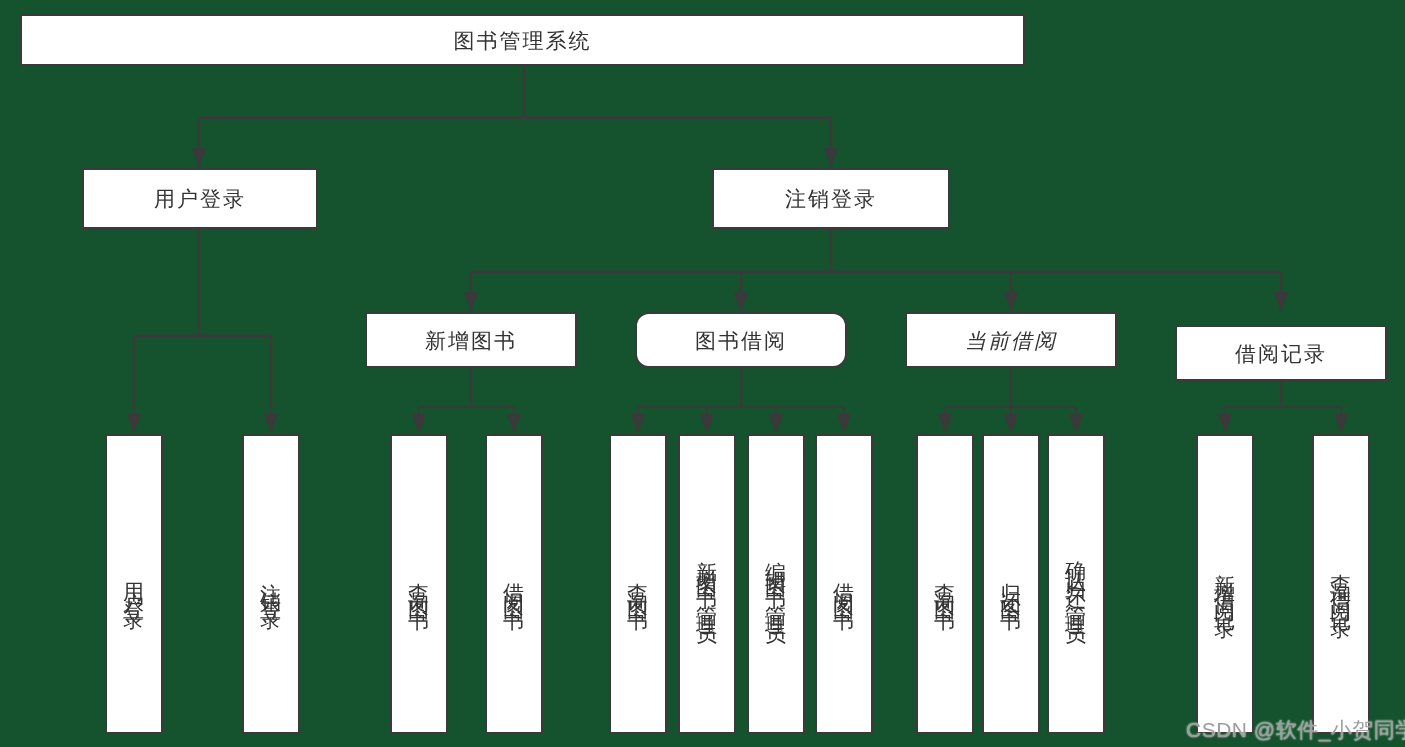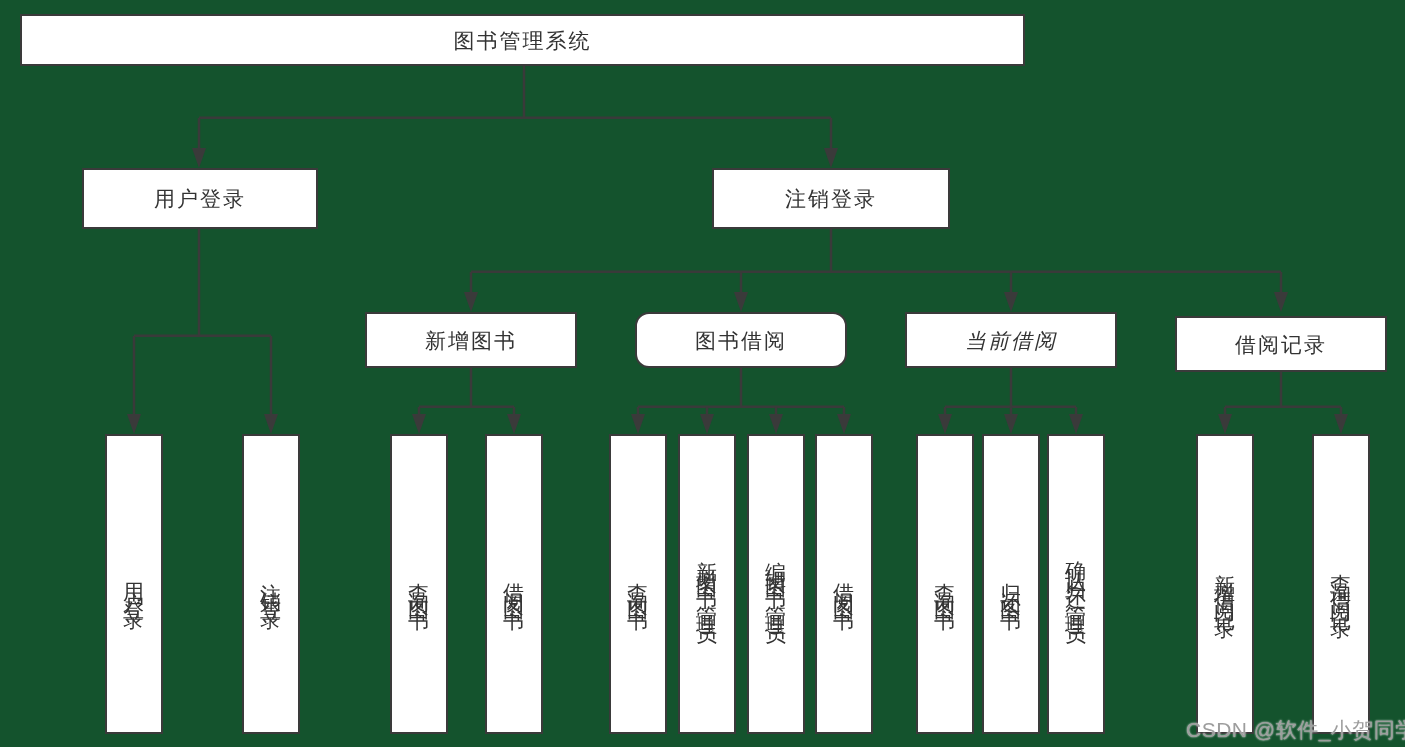--- a/index.html
+++ b/index.html
@@ -126,21 +126,21 @@
   </svg>
 
   <div class="node" style="left:20px; top:14px; width:1005px; height:52px;">图书管理系统</div>
 
   <div class="node" style="left:82px; top:168px; width:236px; height:61px;">用户登录</div>
   <div class="node" style="left:712px; top:168px; width:238px; height:61px;">注销登录</div>
 
   <div class="node" style="left:365px; top:312px; width:212px; height:56px;">新增图书</div>
   <div class="node" style="left:635px; top:312px; width:212px; height:56px;border-radius:14px;">图书借阅</div>
   <div class="node" style="left:905px; top:312px; width:212px; height:56px;font-style:italic;">当前借阅</div>
-  <div class="node" style="left:1175px; top:316px; width:212px; height:56px;">借阅记录</div>
+  <div class="node" style="left:1175px; top:325px; width:212px; height:56px;">借阅记录</div>
 
   <div class="node leaf" style="left:105px; top:434px; width:58px; height:300px;">用户登录</div>
   <div class="node leaf" style="left:242px; top:434px; width:58px; height:300px;">注销登录</div>
 
   <div class="node leaf" style="left:390px; top:434px; width:58px; height:300px;">查询图书</div>
   <div class="node leaf" style="left:485px; top:434px; width:58px; height:300px;">借阅图书</div>
 
   <div class="node leaf" style="left:609px; top:434px; width:58px; height:300px;">查询图书</div>
   <div class="node leaf" style="left:678px; top:434px; width:58px; height:300px;">新增图书（管理员）</div>
   <div class="node leaf" style="left:747px; top:434px; width:58px; height:300px;">编辑图书（管理员）</div>

